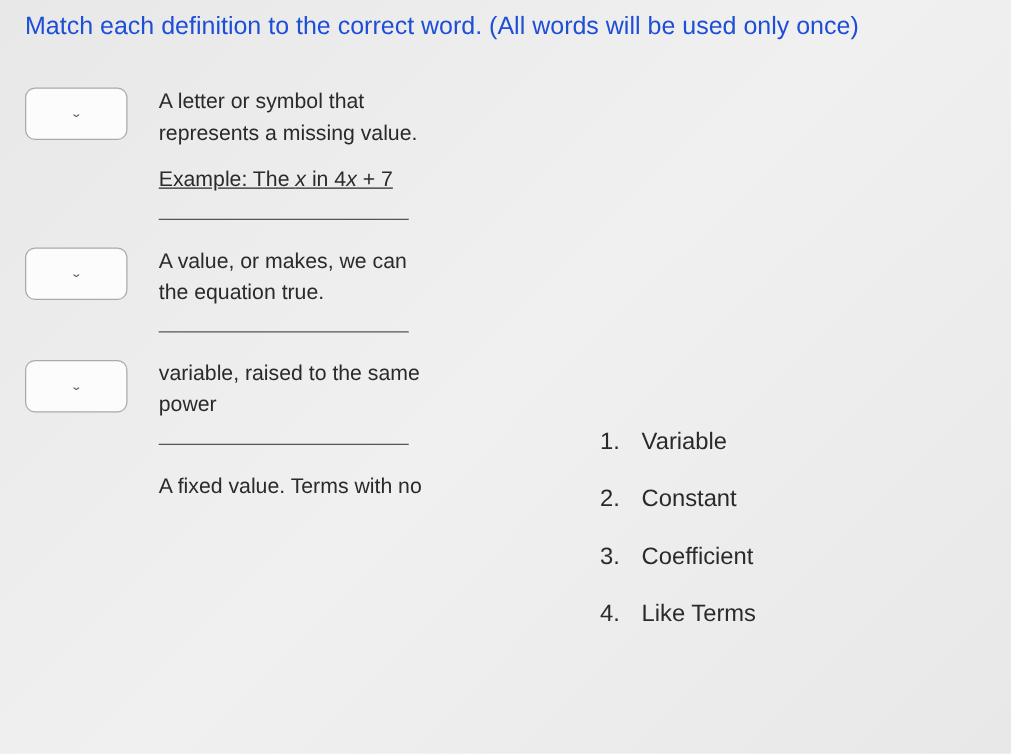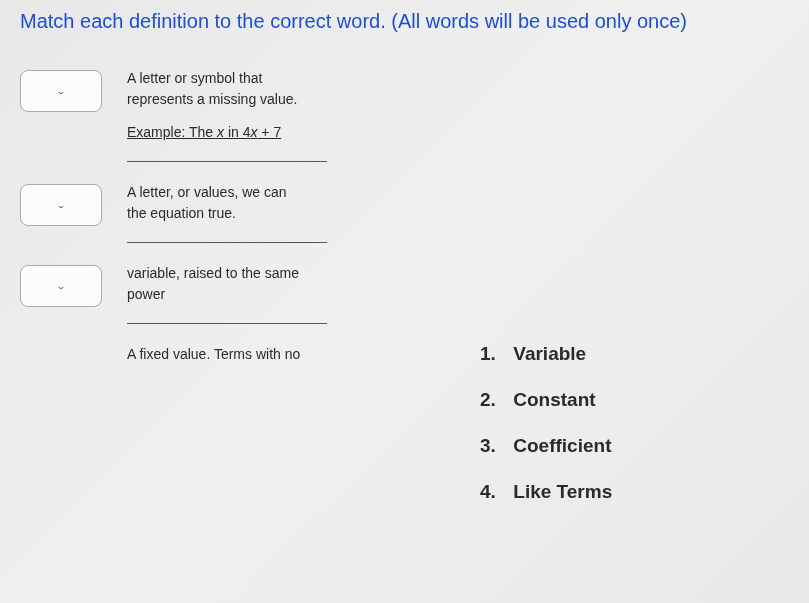--- a/index.html
+++ b/index.html
@@ -25,21 +25,20 @@
     .content {
       display: flex;
     }
     .left-col {
       width: 440px;
     }
     .right-col {
       width: 300px;
       padding-top: 275px;
       padding-left: 20px;
-      font-weight: bold;
     }
     .item {
       display: flex;
       margin-bottom: 20px;
     }
     .dropdown {
       width: 82px;
       height: 42px;
       border: 1px solid #aaa;
       border-radius: 8px;
@@ -60,21 +59,21 @@
       border-radius: 0;
       background: transparent;
       height: 10px;
     }
     .chevron {
       font-size: 12px;
       color: #555;
       transform: scaleY(0.7);
     }
     .definition {
-      font-size: 14px;
+      font-size: 17px;
       line-height: 1.5;
       color: #2a2a2a;
     }
     .definition .example {
       margin-top: 12px;
       text-decoration: underline;
     }
     .italic {
       font-style: italic;
     }
@@ -114,21 +113,21 @@
         </div>
         <hr class="hr">
       </div>
     </div>
 
     <div class="item">
       <div class="dropdown">
         <span class="chevron">⌄</span>
       </div>
       <div class="definition">
-        <div>A letter, or values, we can</div>
+        <div>A value, or makes, we can</div>
         <div>the equation true.</div>
         <hr class="hr">
       </div>
     </div>
 
     <div class="item">
       <div class="dropdown">
         <span class="chevron">⌄</span>
       </div>
       <div class="definition">

